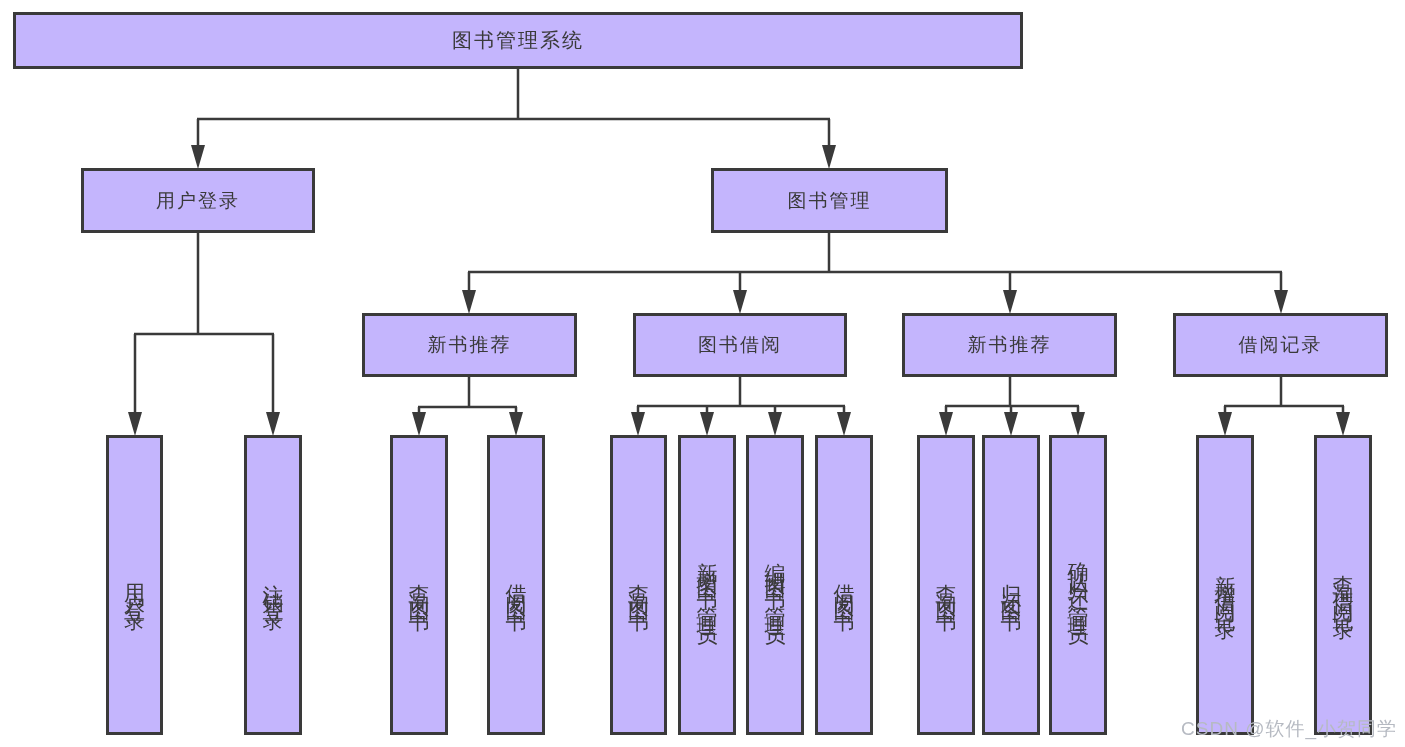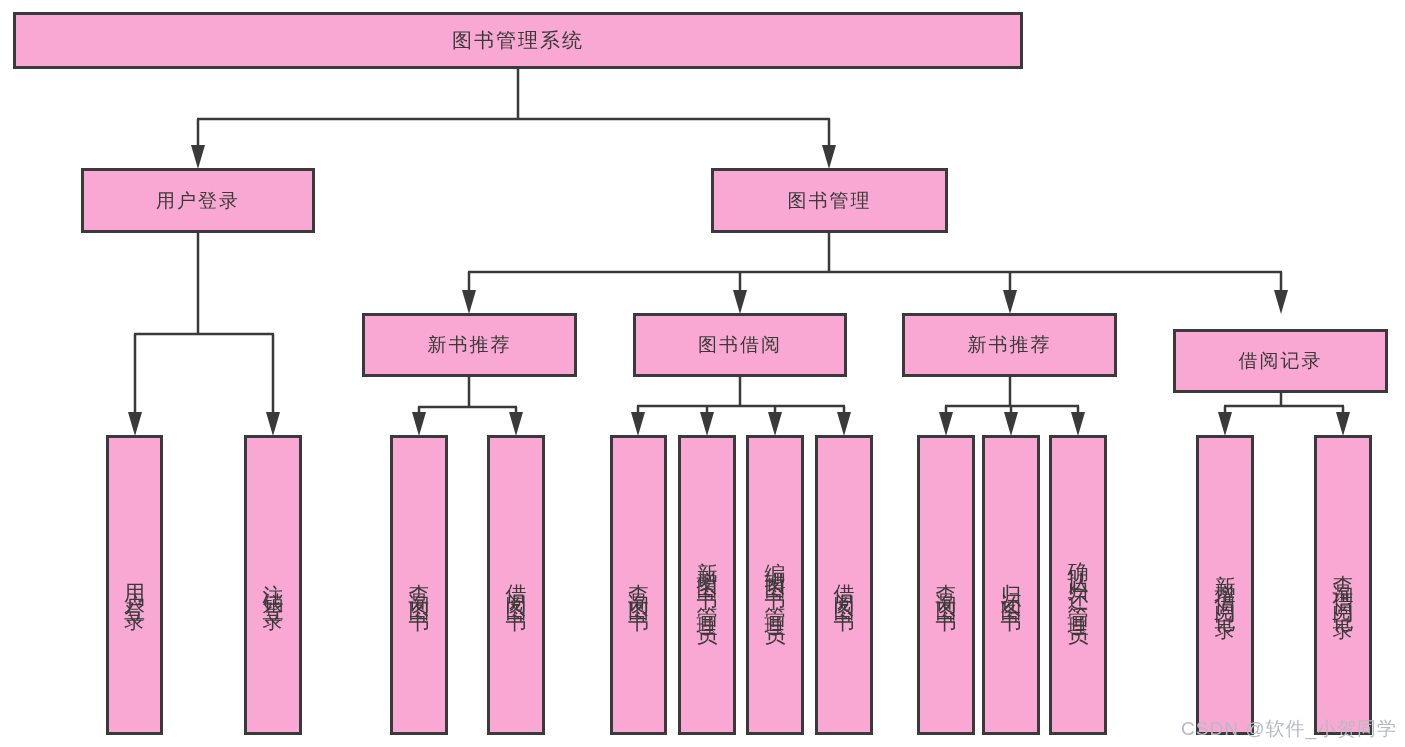--- a/index.html
+++ b/index.html
@@ -8,21 +8,21 @@
     width: 1405px;
     height: 747px;
     background: #ffffff;
     font-family: "Liberation Sans", sans-serif;
     overflow: hidden;
   }
   .box {
     position: absolute;
     box-sizing: border-box;
     border: 3px solid #3a3a3a;
-    background: #f9a8d4;
+    background: #c4b5fd;
     color: #3a3a3a;
     display: flex;
     align-items: center;
     justify-content: center;
     text-align: center;
   }
   .hbox {
     font-size: 19px;
     letter-spacing: 2px;
     font-weight: 400;
@@ -105,21 +105,21 @@
   </svg>
 
   <div class="box rootbox" style="left:13px; top:12px; width:1010px; height:57px;">图书管理系统</div>
 
   <div class="box hbox" style="left:81px; top:168px; width:234px; height:65px;">用户登录</div>
   <div class="box hbox" style="left:711px; top:168px; width:237px; height:65px;">图书管理</div>
 
   <div class="box hbox" style="left:362px; top:313px; width:215px; height:64px;">新书推荐</div>
   <div class="box hbox" style="left:633px; top:313px; width:214px; height:64px;">图书借阅</div>
   <div class="box hbox" style="left:902px; top:313px; width:215px; height:64px;">新书推荐</div>
-  <div class="box hbox" style="left:1173px; top:313px; width:215px; height:64px;margin-top:16px;">借阅记录</div>
+  <div class="box hbox" style="left:1173px; top:313px; width:215px; height:64px;">借阅记录</div>
 
   <div class="box leaf" style="left:106px; width:57px;">用户登录</div>
   <div class="box leaf" style="left:244px; width:58px;">注销登录</div>
 
   <div class="box leaf" style="left:390px; width:58px;">查询图书</div>
   <div class="box leaf" style="left:487px; width:58px;">借阅图书</div>
 
   <div class="box leaf" style="left:610px; width:57px;">查询图书</div>
   <div class="box leaf" style="left:678px; width:58px;">新增图书（管理员）</div>
   <div class="box leaf" style="left:746px; width:58px;">编辑图书（管理员）</div>

